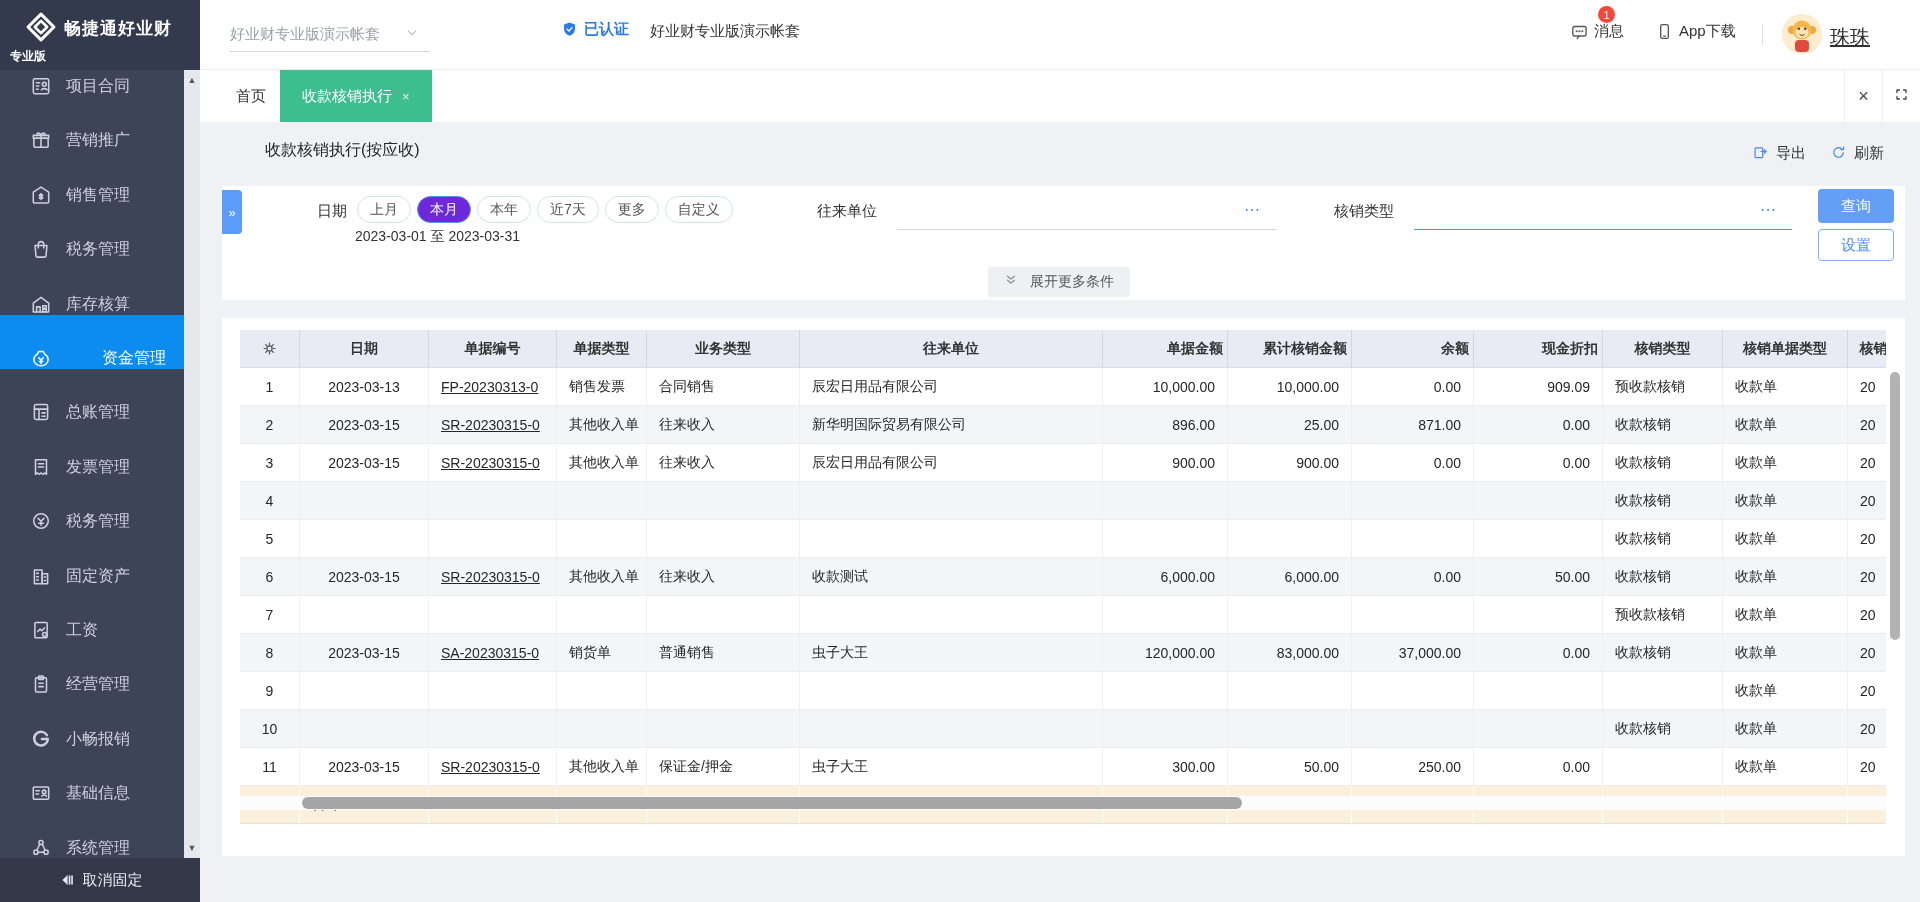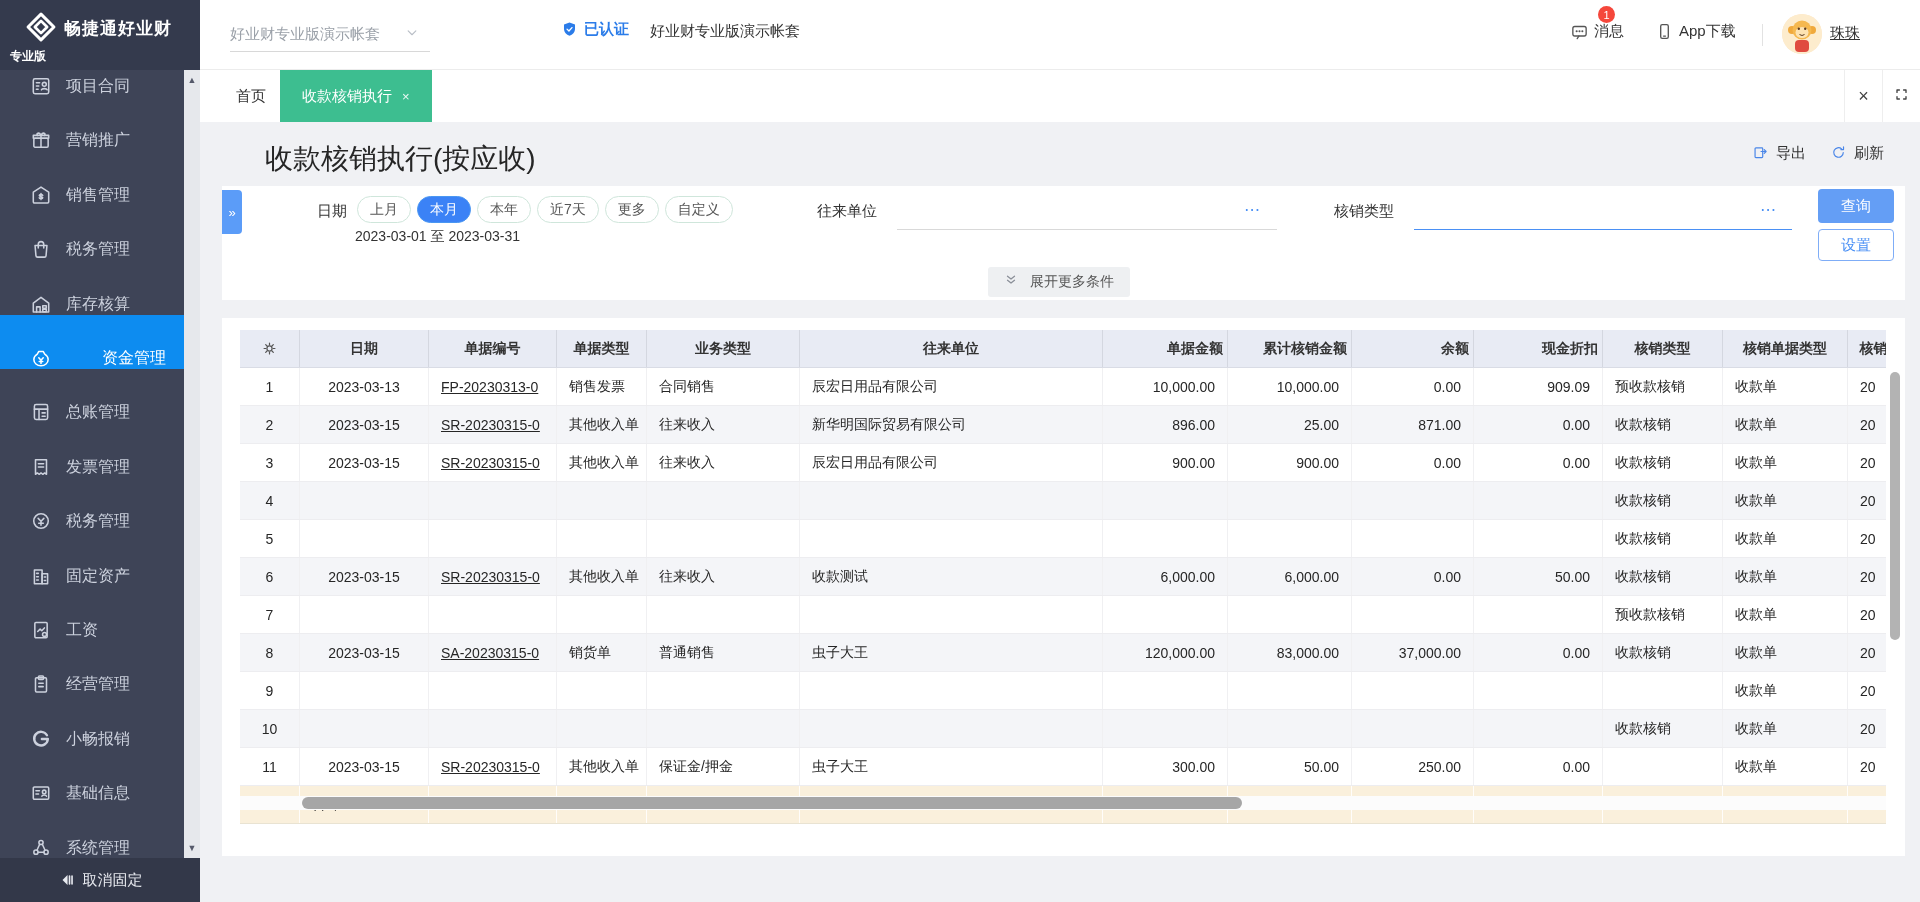--- a/index.html
+++ b/index.html
@@ -37,53 +37,53 @@
     color:#333; font-size:15px; cursor:pointer; }
   #msg-group svg { width:20px; height:20px; color:#555; }
   #msg-badge { position:absolute; left:1398px; top:6px; min-width:17px; height:17px; border-radius:9px;
     background:#f5473b; color:#fff; font-size:11px; display:flex; align-items:center; justify-content:center; padding:0 4px; }
   #app-group { position:absolute; left:1455px; top:22px; display:flex; align-items:center; gap:5px;
     color:#333; font-size:15px; cursor:pointer; }
   #app-group svg { width:19px; height:19px; color:#555; }
   #top-divider { position:absolute; left:1562px; top:24px; width:1px; height:22px; background:#e2e2e2; }
   #avatar { position:absolute; left:1582px; top:14px; width:40px; height:40px; border-radius:50%;
     background:#fde7c8; overflow:hidden; cursor:pointer; }
-  #user-name { position:absolute; left:1630px; top:24px; color:#333; font-size:15px;text-decoration:underline; }
+  #user-name { position:absolute; left:1630px; top:24px; color:#333; font-size:20px;text-decoration:underline; }
 
   
   #tabrow { position:absolute; left:200px; top:70px; width:1720px; height:52px; background:#fff; }
   #tab-home { position:absolute; left:22px; top:0; height:52px; display:flex; align-items:center;
     padding:0 14px; color:#333; font-size:15px; cursor:pointer; }
   #tab-active { position:absolute; left:80px; top:0; height:52px; background:#3dbe90; color:#fff;
     display:flex; align-items:center; gap:10px; padding:0 22px; font-size:15px; cursor:pointer; }
   #tab-close { font-size:13px; opacity:.9; cursor:pointer; }
   .winbtn { position:absolute; top:0; width:38px; height:52px; border-left:1px solid #eee;
     display:flex; align-items:center; justify-content:center; color:#444; cursor:pointer; background:#fff; }
   #win-close { left:1644px; font-size:18px; }
   #win-max { left:1682px; }
   #win-max svg { width:15px; height:15px; }
 
   
   #pagehead { position:absolute; left:200px; top:122px; width:1720px; height:64px; background:#f0f1f4; }
-  #page-title { position:absolute; left:65px; top:18px; font-size:28px; font-weight:500; color:#262626; }
+  #page-title { position:absolute; left:65px; top:18px; font-size:16px; font-weight:500; color:#262626; }
   .head-act { position:absolute; top:22px; display:flex; align-items:flex-end; gap:5px;
     color:#333; font-size:15px; cursor:pointer; }
   .head-act svg { width:17px; height:17px; color:#4a86e8; }
   #act-export { left:1552px; } #act-refresh { left:1630px; }
 
   
   #filter-panel { position:absolute; left:222px; top:186px; width:1683px; height:114px; background:#fff; }
   #collapse-btn { position:absolute; left:0; top:4px; width:20px; height:44px; background:#5b9cf8;
     border-radius:0 4px 4px 0; color:#fff; display:flex; align-items:center; justify-content:center;
     font-size:13px; cursor:pointer; }
   #date-label { position:absolute; left:95px; top:16px; font-size:15px; color:#333; }
   #pills { position:absolute; left:135px; top:10px; display:flex; gap:6px; }
   .pill { height:27px; border:1px solid #cfe6db; border-radius:14px; background:#fff; color:#555;
     font-size:14px; display:flex; align-items:center; padding:0 12px; cursor:pointer; }
-  .pill.active { background:#3b82f6; border-color:#4a97f2; color:#fff; }
+  .pill.active { background:#6d28d9; border-color:#4a97f2; color:#fff; }
   #date-range { position:absolute; left:133px; top:42px; font-size:14px; color:#333; }
   .field-label { position:absolute; top:16px; font-size:15px; color:#333; }
   .field-line { position:absolute; top:6px; height:38px; border-bottom:1px solid #d9d9d9; cursor:text; }
   .field-line.focus { border-bottom:1px solid #4a90f5; }
   .ellipsis { position:absolute; top:14px; color:#4a90f5; font-size:16px; letter-spacing:1px; cursor:pointer; }
   #btn-search { position:absolute; left:1596px; top:3px; width:76px; height:34px; background:#649ef5;
     border:none; border-radius:4px; color:#fff; font-size:15px; cursor:pointer; font-family:inherit; }
   #btn-settings { position:absolute; left:1596px; top:43px; width:76px; height:32px; background:#fff;
     border:1px solid #7fadf7; border-radius:4px; color:#4a90f5; font-size:15px; cursor:pointer; font-family:inherit; }
   #expander { position:absolute; left:766px; top:81px; height:30px; padding:0 16px; background:#eef0f2;

